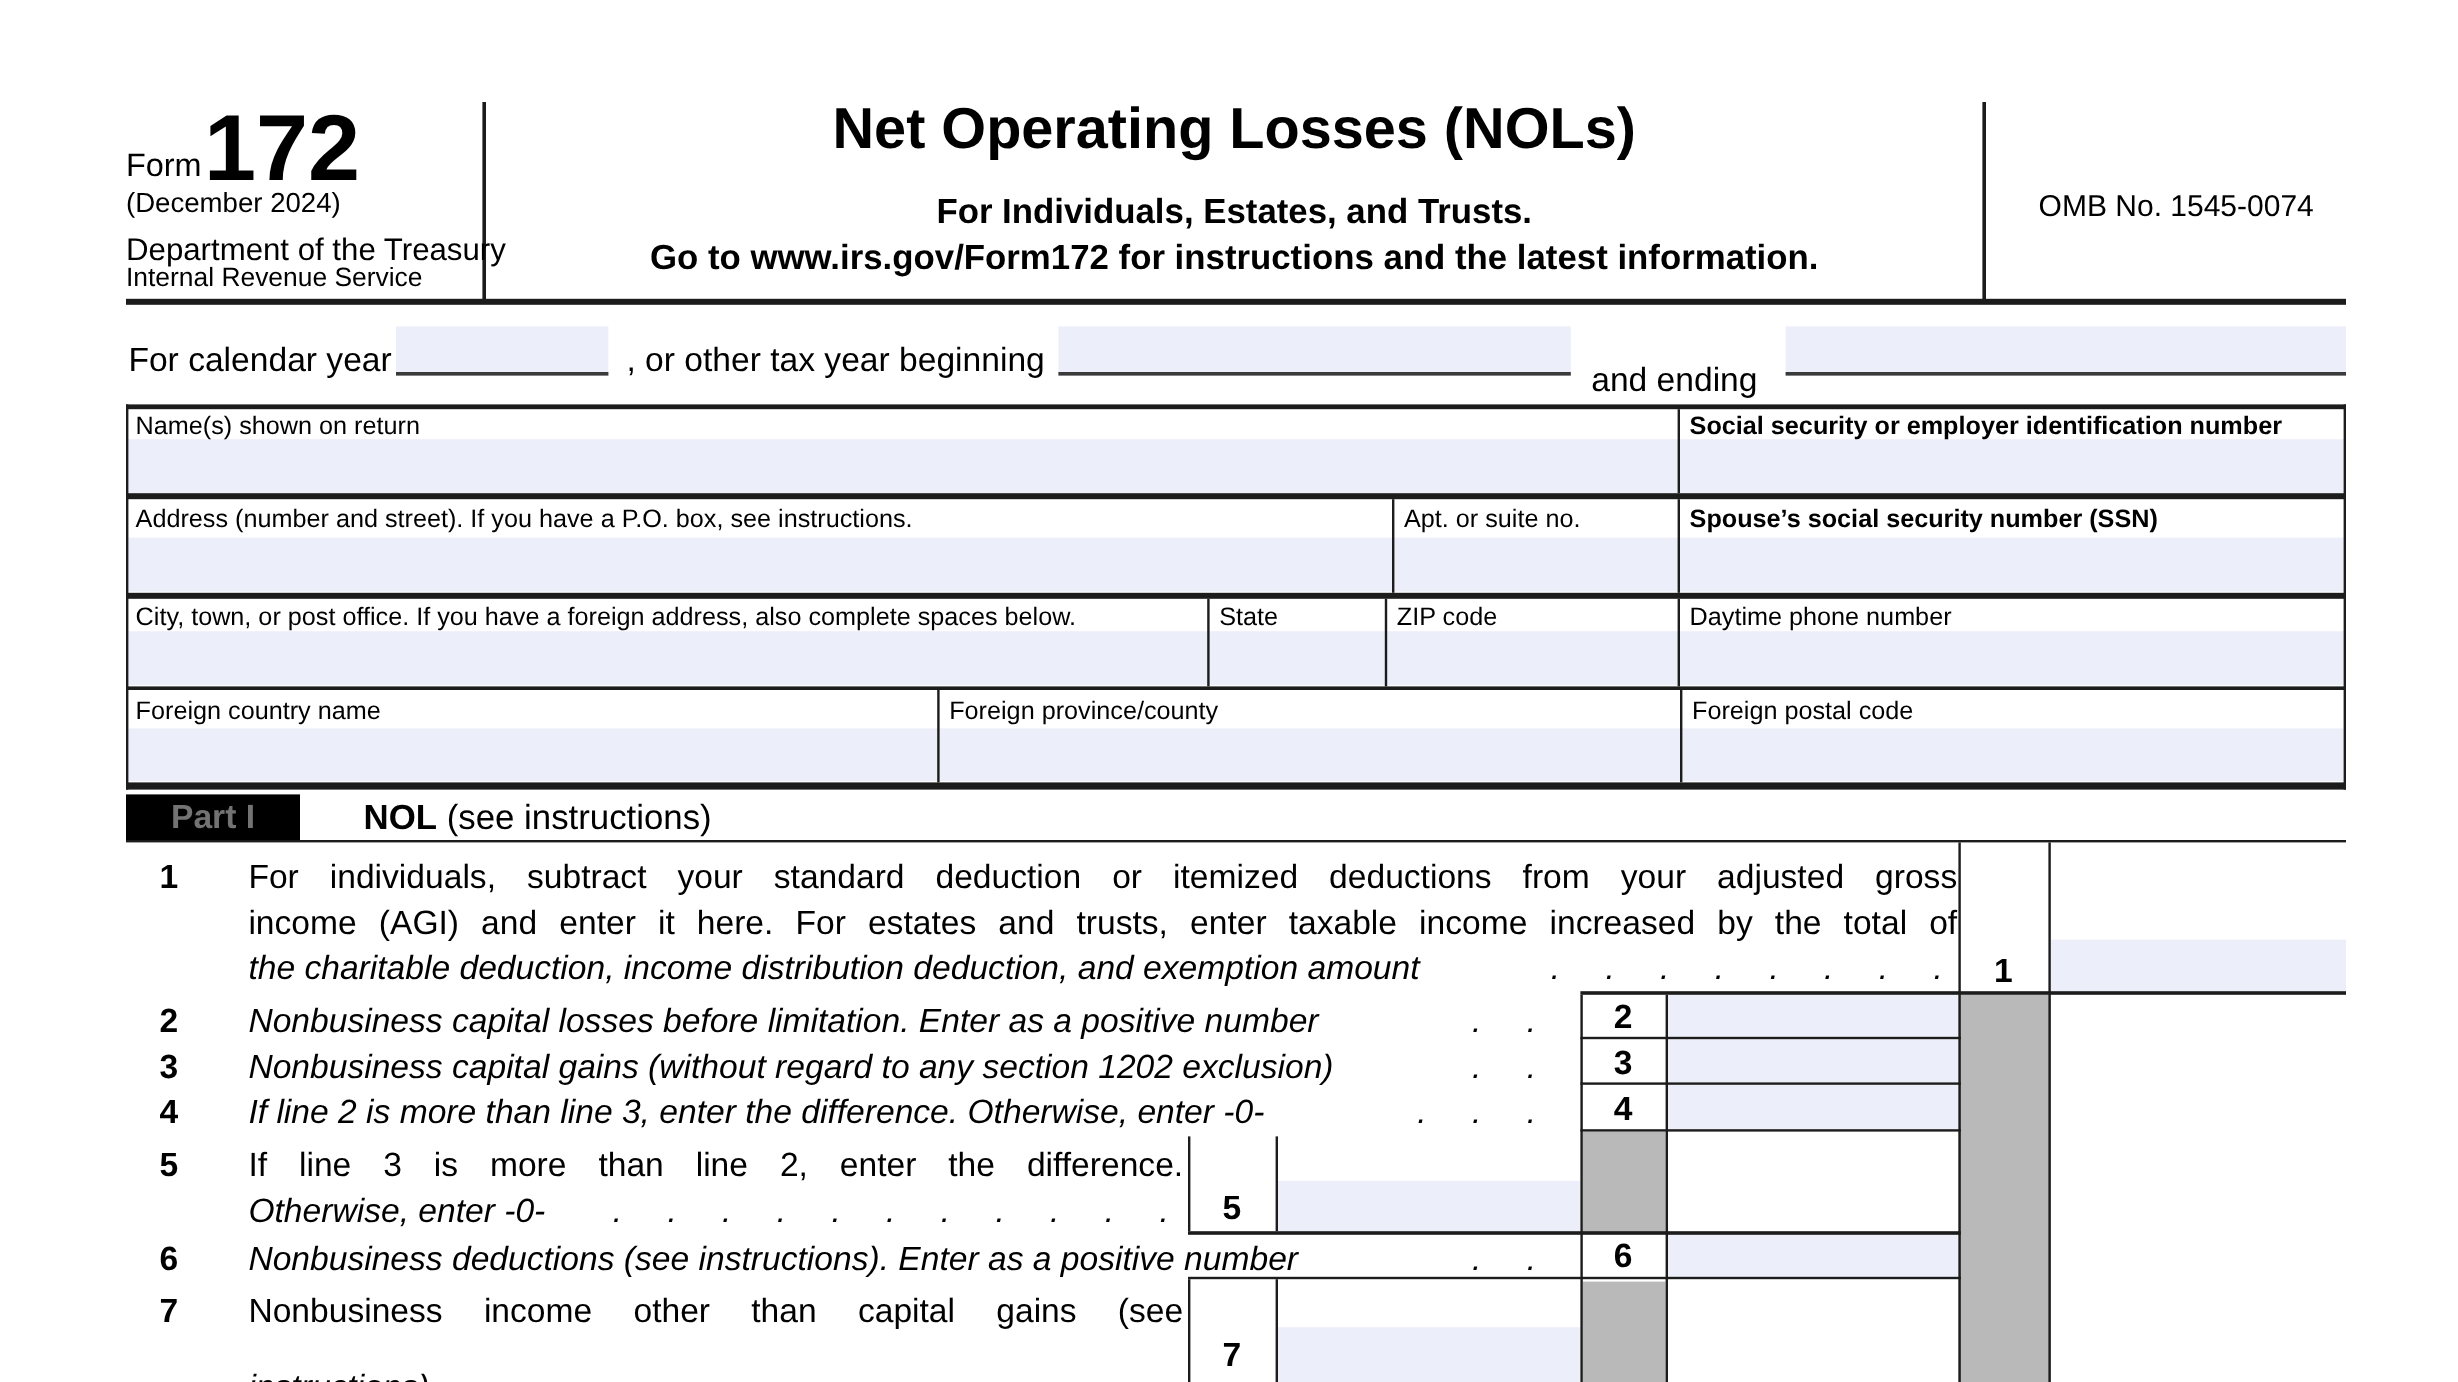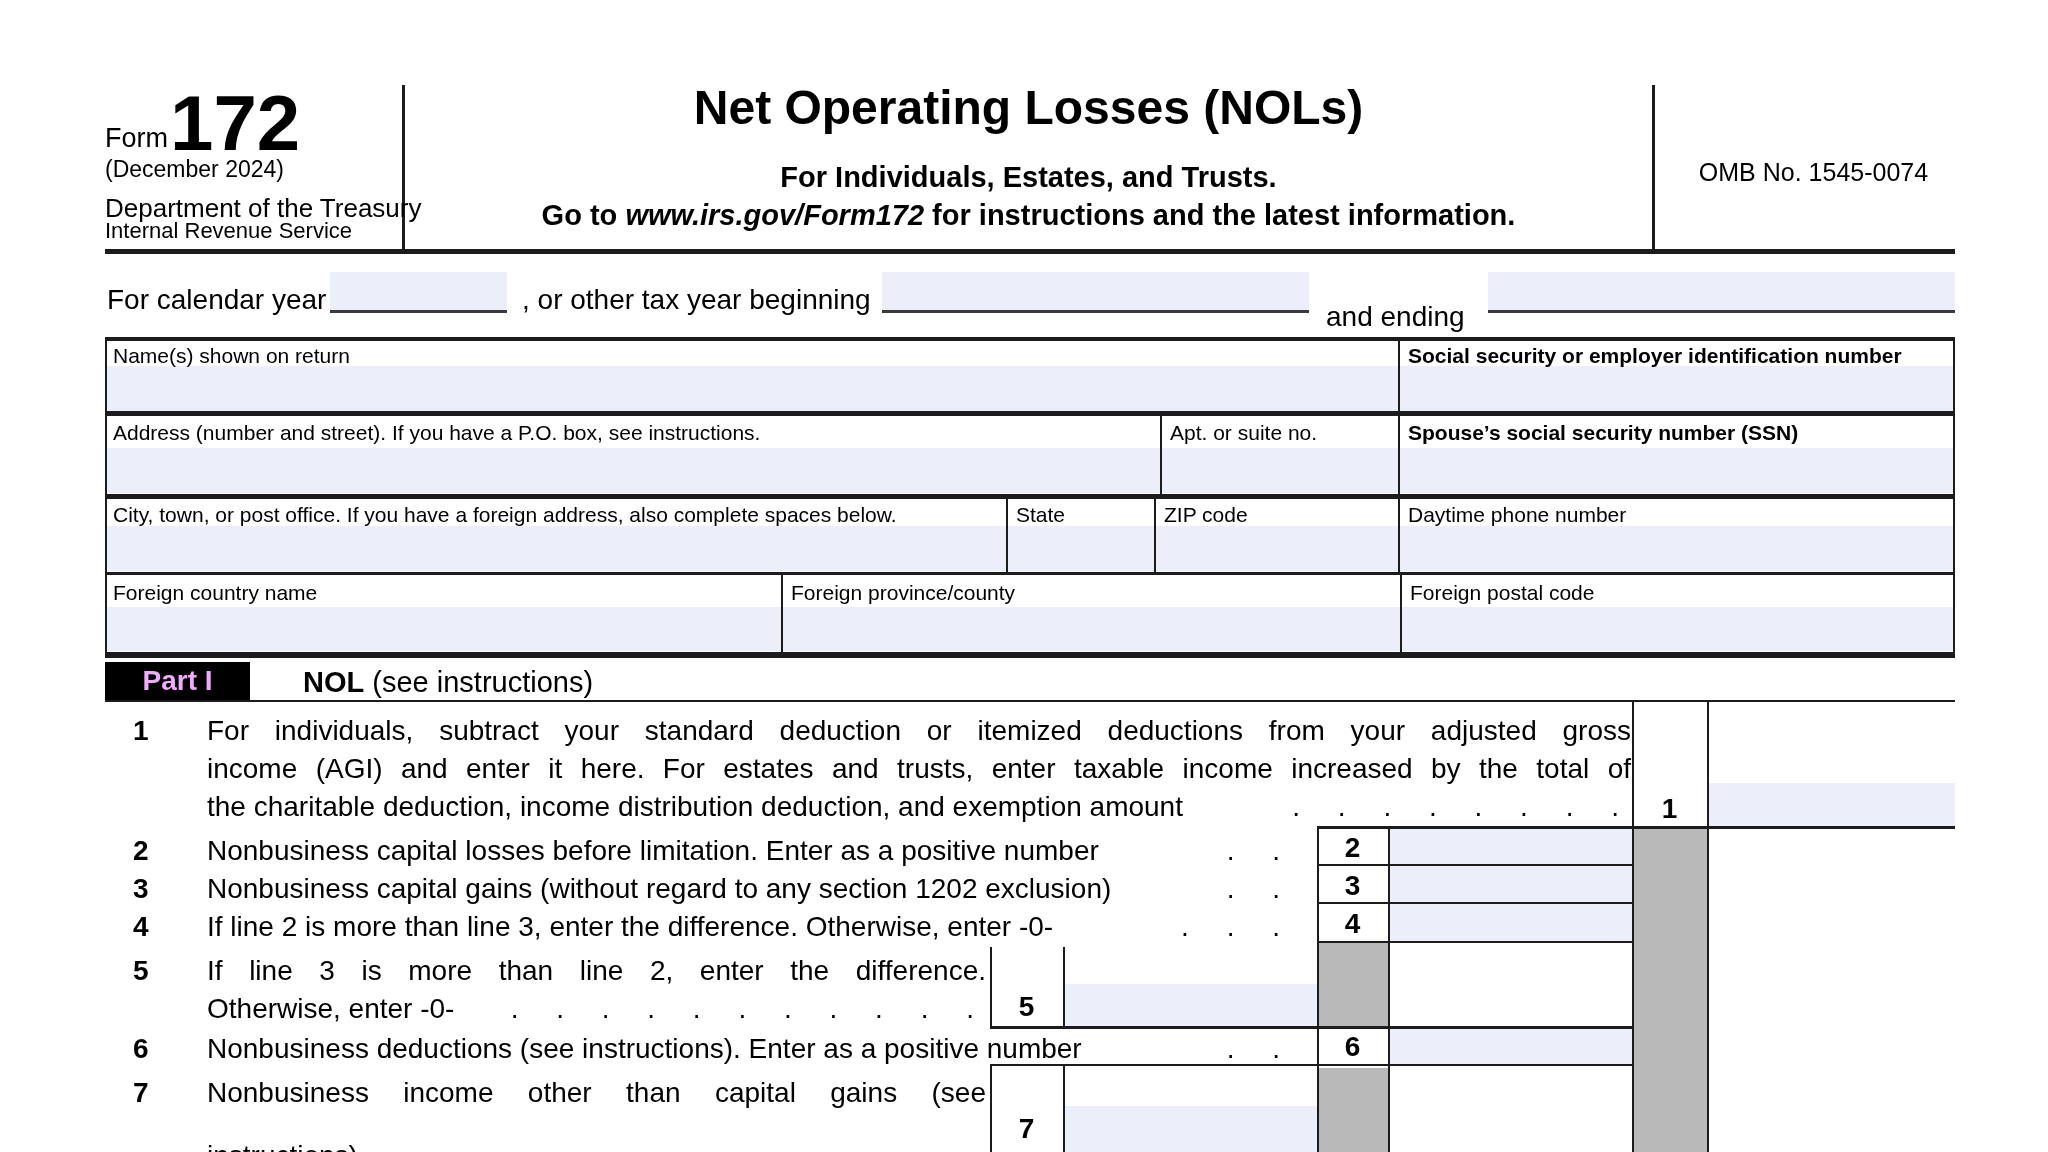--- a/index.html
+++ b/index.html
@@ -4,32 +4,32 @@
 <style>
   html,body{margin:0;padding:0;background:#fff;}
   .page{position:relative;width:2048px;height:1152px;background:#ffffff;overflow:hidden;
         font-family:"Liberation Sans","DejaVu Sans",sans-serif;color:#000;}
   .abs{position:absolute;}
   .rule{position:absolute;background:#1c1c1c;z-index:4;}
   .field{position:absolute;background:#eceff9;z-index:1;}
   .gray{position:absolute;background:#b9b9b9;z-index:2;}
   .txt{position:absolute;z-index:5;white-space:nowrap;}
   .b{font-weight:700;}
-  .i{font-style:italic;}
+  .i{}
   .lab{font-size:21px;line-height:24px;}
   .cal{font-size:28px;line-height:34px;}
   .ltext{font-size:28px;line-height:38px;height:38px;}
   .lnum{font-size:28px;line-height:38px;font-weight:700;}
   .boxnum{position:absolute;z-index:5;font-size:28px;line-height:34px;font-weight:700;text-align:center;}
-  .flexline{display:flex;justify-content:space-between;align-items:center;}
+  .flexline{display:flex;justify-content:space-between;align-items:center;font-style:italic;}
   .flexline span{white-space:nowrap;}
   .just{white-space:normal;text-align:justify;text-align-last:justify;}
   .dots{letter-spacing:12px;word-spacing:6px;padding-left:10px;}
   .caltick{border-bottom:3px solid #3a3a3a;}
-  .partbox{position:absolute;background:#000;color:#f0abfc;z-index:5;
+  .partbox{position:absolute;background:#000;color:#737373;z-index:5;
            display:flex;align-items:center;justify-content:center;
            font-weight:700;font-size:28px;}
   .hcenter{text-align:center;}
 </style>
 </head>
 <body>
 
 <div class="page">
 
   <div class="txt" style="left:105px;top:123px;font-size:27px;">Form</div>

